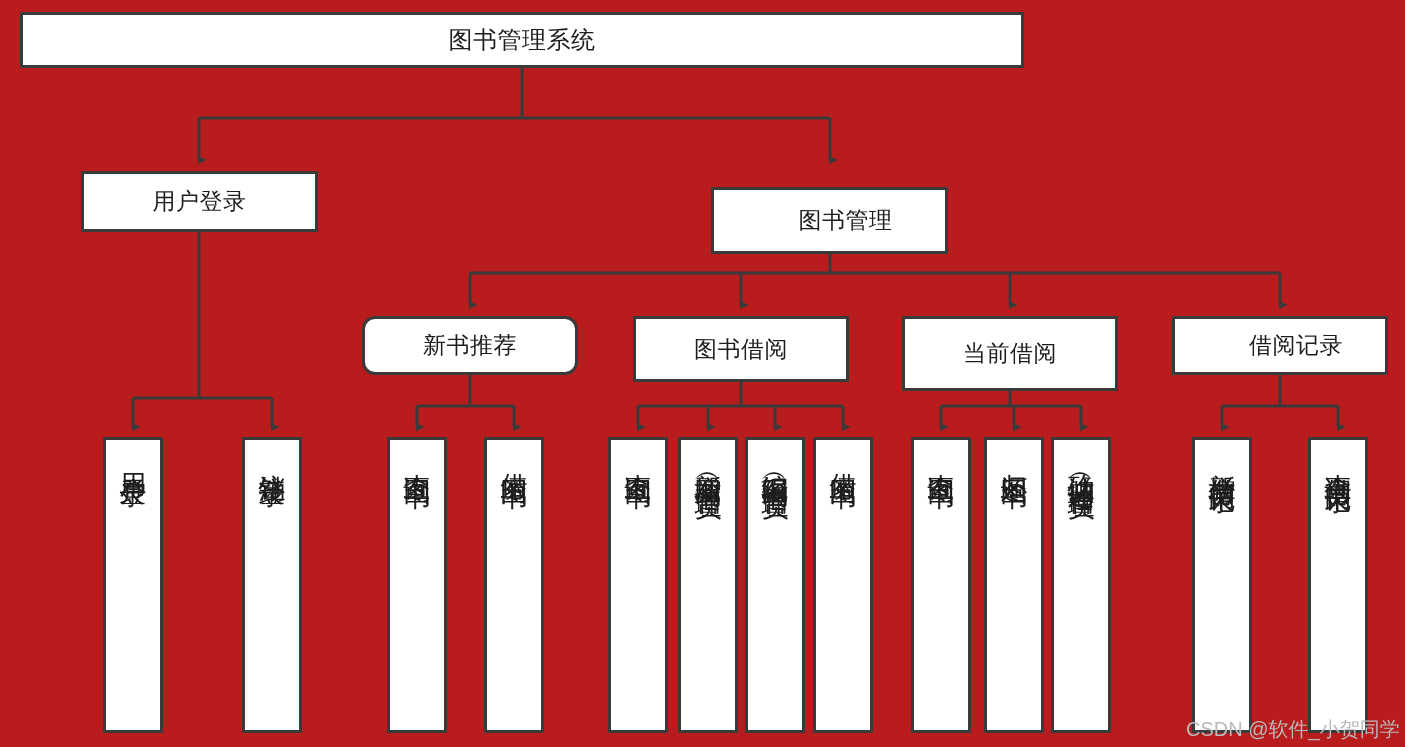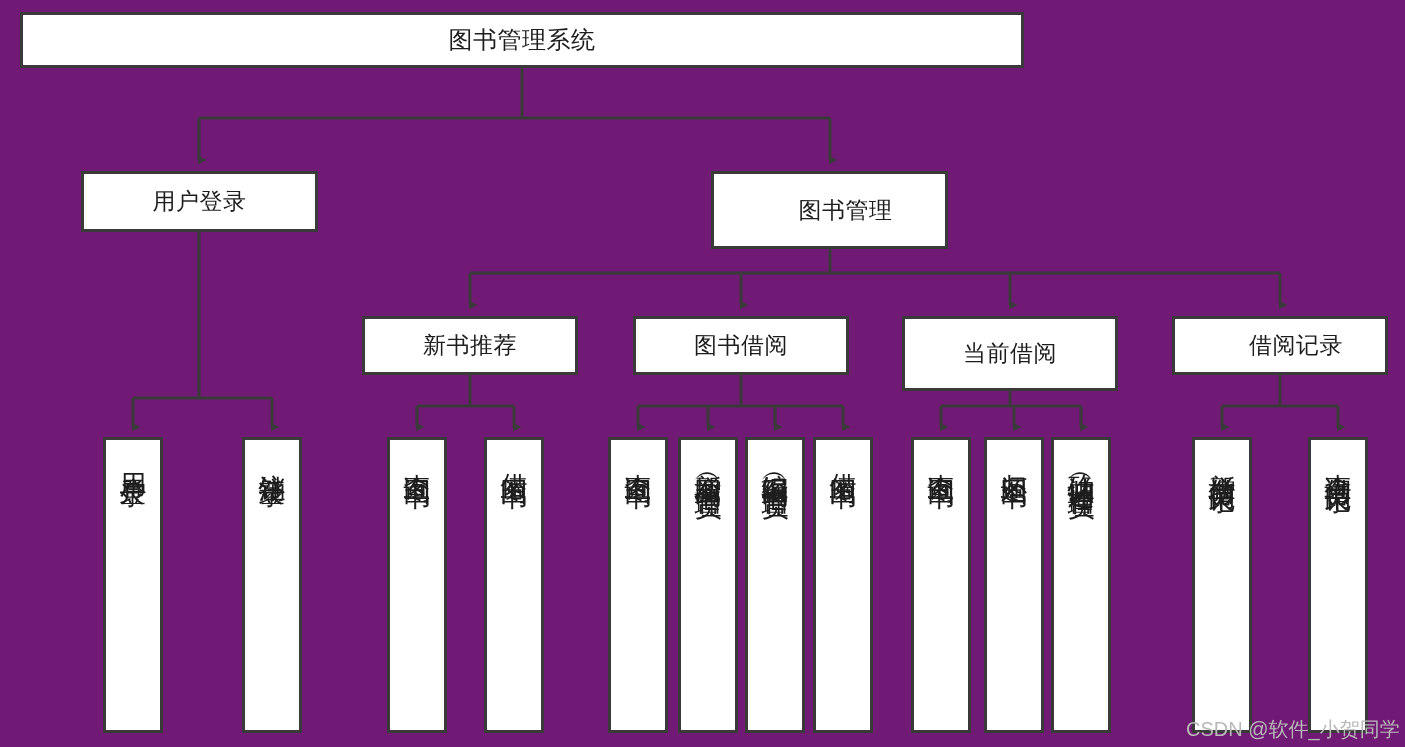--- a/index.html
+++ b/index.html
@@ -8,21 +8,21 @@
     padding: 0;
     background: #ffffff;
   }
   body {
     font-family: "Liberation Sans", "DejaVu Sans", sans-serif;
   }
   #stage {
     position: relative;
     width: 1405px;
     height: 747px;
-    background: #701a75;
+    background: #b91c1c;
     overflow: hidden;
   }
   #wires {
     position: absolute;
     left: 0;
     top: 0;
     width: 1405px;
     height: 747px;
     pointer-events: none;
   }
@@ -134,28 +134,28 @@
     </g>
   </svg>
 
   <div class="node h root" style="left:20px;top:12px;width:1004px;height:56px;">
     <span class="label">图书管理系统</span>
   </div>
 
   <div class="node h" style="left:81px;top:171px;width:237px;height:61px;">
     <span class="label">用户登录</span>
   </div>
-  <div class="node h" style="left:711px;top:171px;width:237px;height:78px;padding-left:32px;">
+  <div class="node h" style="left:711px;top:187px;width:237px;height:67px;padding-left:32px;">
     <span class="label">图书管理</span>
   </div>
 
-  <div class="node h" style="left:362px;top:316px;width:216px;height:59px;">
+  <div class="node h" style="left:362px;top:316px;width:216px;height:59px;border-radius:13px;">
     <span class="label">新书推荐</span>
   </div>
-  <div class="node h" style="left:633px;top:316px;width:216px;height:59px;">
+  <div class="node h" style="left:633px;top:316px;width:216px;height:66px;">
     <span class="label">图书借阅</span>
   </div>
   <div class="node h" style="left:902px;top:316px;width:216px;height:75px;">
     <span class="label">当前借阅</span>
   </div>
   <div class="node h" style="left:1172px;top:316px;width:216px;height:59px;padding-left:32px;">
     <span class="label">借阅记录</span>
   </div>
 
   <div class="node v" style="left:103px;top:437px;width:60px;height:296px;">

